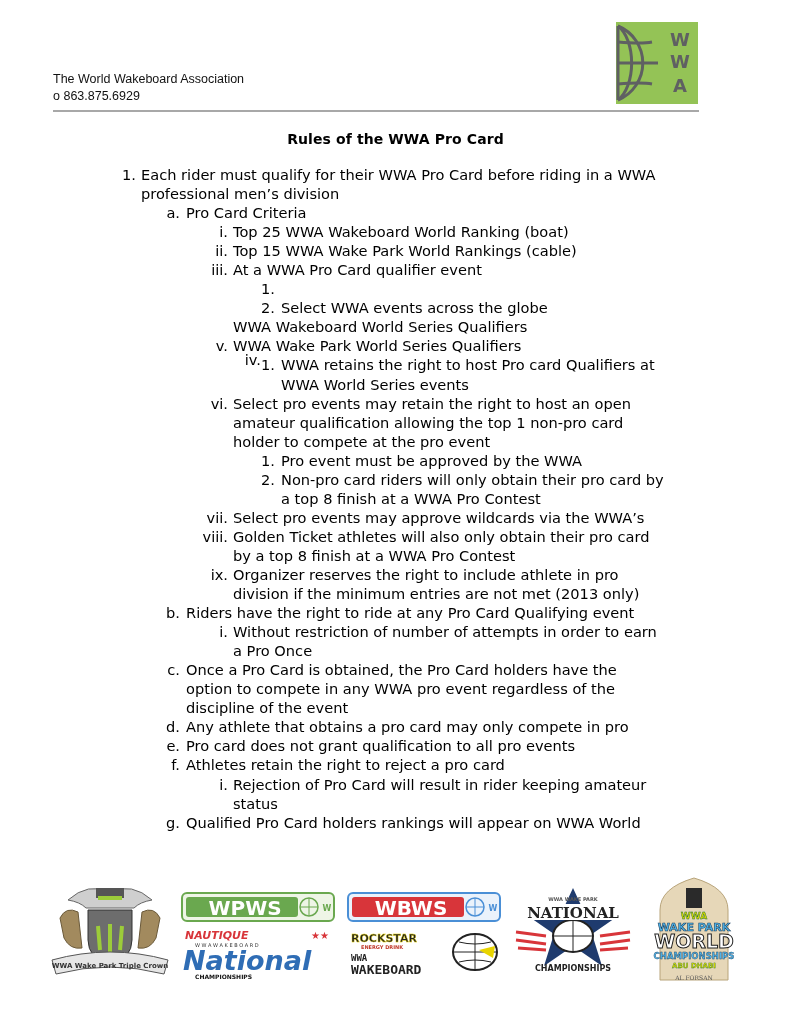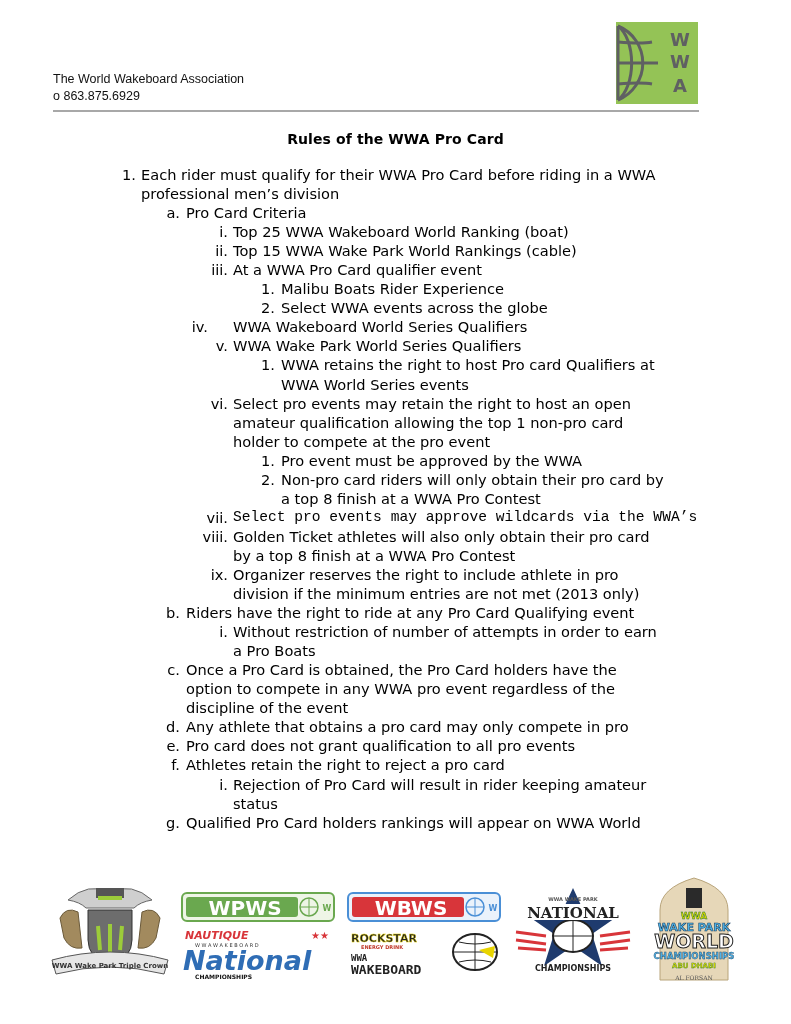--- a/index.html
+++ b/index.html
@@ -72,28 +72,27 @@
     <div class="li" style="height: 19.05px;">
       <span class="num" style="right: 563px;">ii.</span>
       <span class="txt" style="left: 233px;">Top 15 WWA Wake Park World Rankings (cable)</span>
     </div>
     <div class="li" style="height: 19.05px;">
       <span class="num" style="right: 563px;">iii.</span>
       <span class="txt" style="left: 233px;">At a WWA Pro Card qualifier event</span>
     </div>
     <div class="li" style="height: 19.05px;">
       <span class="num" style="right: 516px;">1.</span>
-      <span class="txt" style="left: 281px;">Malibu Boats Rider Experience</span>
     </div>
     <div class="li" style="height: 19.05px;">
       <span class="num" style="right: 516px;">2.</span>
       <span class="txt" style="left: 281px;">Select WWA events across the globe</span>
     </div>
     <div class="li" style="height: 19.05px;">
-      <span class="num" style="right: 583px;">iv.</span>
+      <span class="num" style="right: 530px; margin-top: 33px;">iv.</span>
       <span class="txt" style="left: 233px;">WWA Wakeboard World Series Qualifiers</span>
     </div>
     <div class="li" style="height: 19.05px;">
       <span class="num" style="right: 563px;">v.</span>
       <span class="txt" style="left: 233px;">WWA Wake Park World Series Qualifiers</span>
     </div>
     <div class="li" style="height: 19.05px;">
       <span class="num" style="right: 516px;">1.</span>
       <span class="txt" style="left: 281px;">WWA retains the right to host Pro card Qualifiers at</span>
     </div>
@@ -116,21 +115,21 @@
     </div>
     <div class="li" style="height: 19.05px;">
       <span class="num" style="right: 516px;">2.</span>
       <span class="txt" style="left: 281px;">Non-pro card riders will only obtain their pro card by</span>
     </div>
     <div class="li" style="height: 19.05px;">
       <span class="txt" style="left: 281px;">a top 8 finish at a WWA Pro Contest</span>
     </div>
     <div class="li" style="height: 19.05px;">
       <span class="num" style="right: 563px;">vii.</span>
-      <span class="txt" style="left: 233px; font-family: Liberation Mono, monospace;">Select pro events may approve wildcards via the WWA’s</span>
+      <span class="txt" style="left: 233px;">Select pro events may approve wildcards via the WWA’s</span>
     </div>
     <div class="li" style="height: 19.05px;">
       <span class="num" style="right: 563px;">viii.</span>
       <span class="txt" style="left: 233px;">Golden Ticket athletes will also only obtain their pro card</span>
     </div>
     <div class="li" style="height: 19.05px;">
       <span class="txt" style="left: 233px;">by a top 8 finish at a WWA Pro Contest</span>
     </div>
     <div class="li" style="height: 19.05px;">
       <span class="num" style="right: 563px;">ix.</span>
@@ -141,21 +140,21 @@
     </div>
     <div class="li" style="height: 19.05px;">
       <span class="num" style="right: 611px;">b.</span>
       <span class="txt" style="left: 186px;">Riders have the right to ride at any Pro Card Qualifying event</span>
     </div>
     <div class="li" style="height: 19.05px;">
       <span class="num" style="right: 563px;">i.</span>
       <span class="txt" style="left: 233px;">Without restriction of number of attempts in order to earn</span>
     </div>
     <div class="li" style="height: 19.05px;">
-      <span class="txt" style="left: 233px;">a Pro Boats</span>
+      <span class="txt" style="left: 233px;">a Pro Once</span>
     </div>
     <div class="li" style="height: 19.05px;">
       <span class="num" style="right: 611px;">c.</span>
       <span class="txt" style="left: 186px;">Once a Pro Card is obtained, the Pro Card holders have the</span>
     </div>
     <div class="li" style="height: 19.05px;">
       <span class="txt" style="left: 186px;">option to compete in any WWA pro event regardless of the</span>
     </div>
     <div class="li" style="height: 19.05px;">
       <span class="txt" style="left: 186px;">discipline of the event</span>

